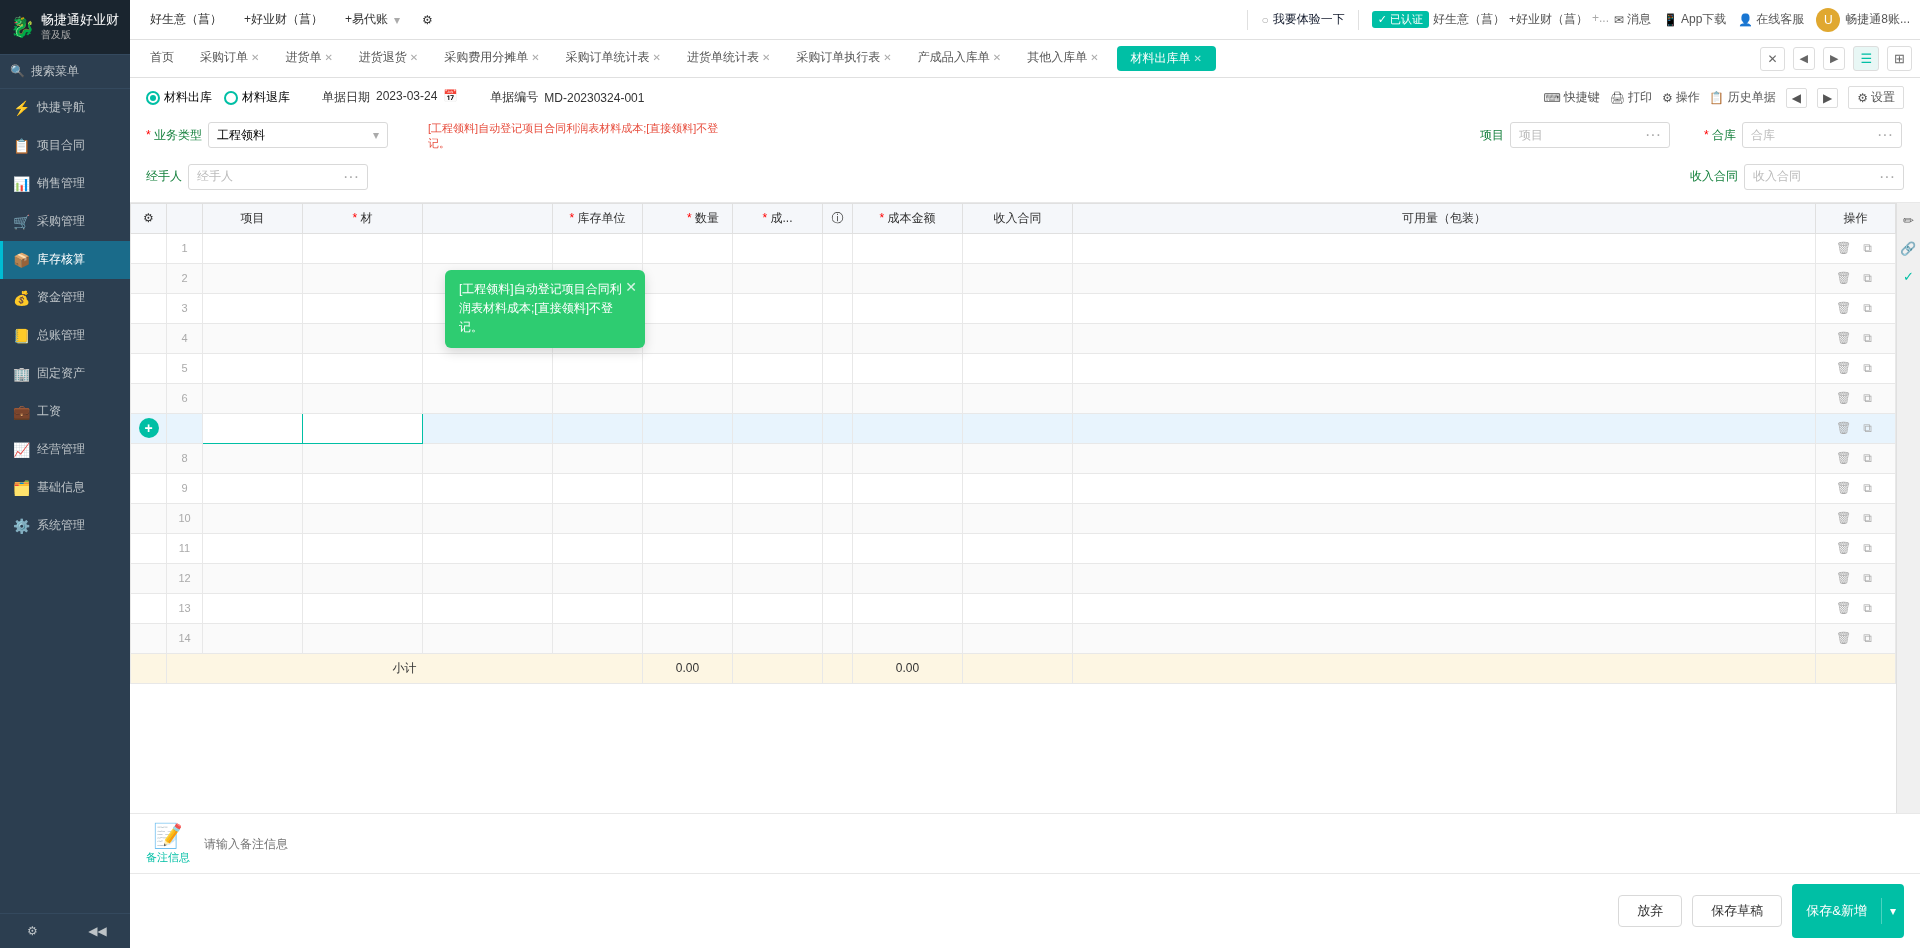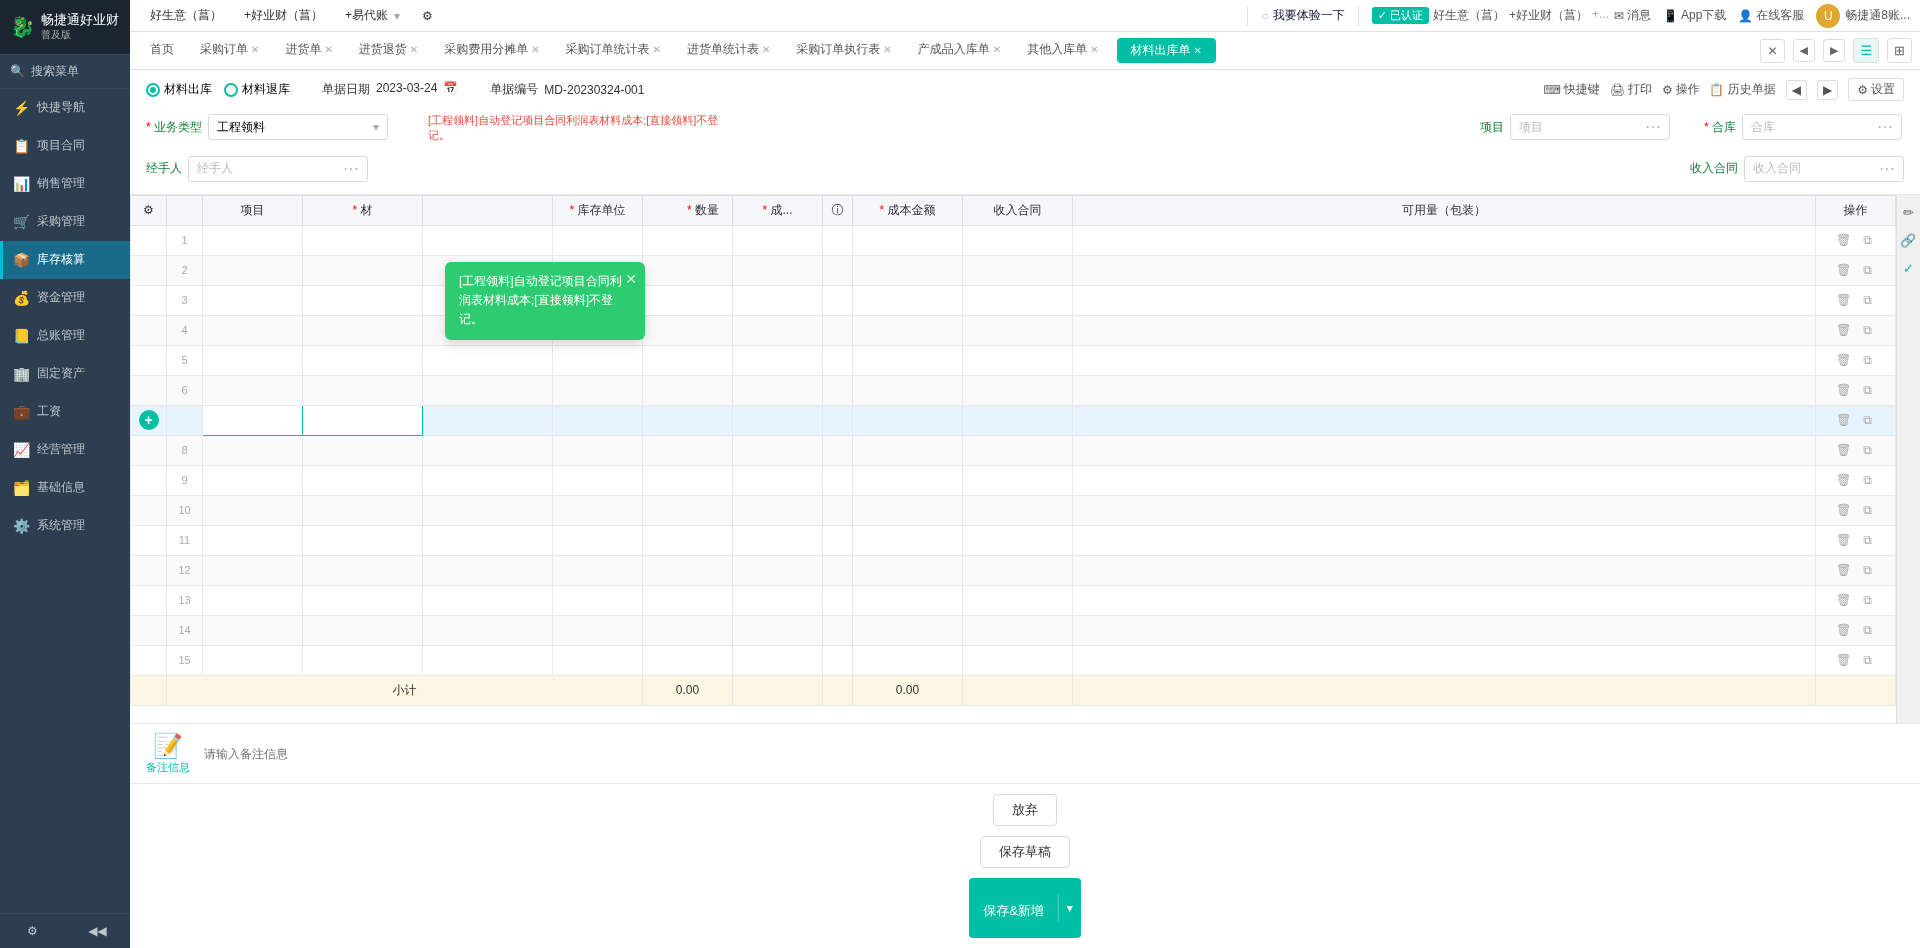--- a/index.html
+++ b/index.html
@@ -14,21 +14,21 @@
     .sidebar-nav-item { display: flex; align-items: center; padding: 10px 10px; cursor: pointer; color: #bdc3c7; font-size: 12px; gap: 6px; border-left: 3px solid transparent; }
     .sidebar-nav-item.active { background: #1a6b8a; color: #fff; border-left: 3px solid #00bcd4; }
     .sidebar-nav-icon { width: 18px; height: 18px; display: inline-flex; align-items: center; justify-content: center; font-size: 14px; }
     .sidebar-bottom { margin-top: auto; border-top: 1px solid #34495e; display: flex; }
     .sidebar-bottom-btn { flex: 1; padding: 10px; display: flex; align-items: center; justify-content: center; color: #bdc3c7; cursor: pointer; }
 
     
     .main { flex: 1; display: flex; flex-direction: column; height: 948px; overflow: hidden; }
 
     
-    .topbar { background: #fff; border-bottom: 1px solid #e0e0e0; display: flex; align-items: center; padding: 0 10px; height: 32px; gap: 5px; flex-shrink: 0; }
+    .topbar { background: #fff; border-bottom: 1px solid #e0e0e0; display: flex; align-items: center; padding: 0 10px; height: 40px; gap: 5px; flex-shrink: 0; }
     .topbar-nav { display: flex; align-items: center; gap: 2px; flex: 1; overflow: hidden; }
     .topbar-tab { display: flex; align-items: center; padding: 6px 10px; font-size: 12px; color: #333; cursor: pointer; border-radius: 3px; white-space: nowrap; gap: 4px; }
     .topbar-right { display: flex; align-items: center; gap: 12px; font-size: 12px; color: #555; flex-shrink: 0; }
     .topbar-right-item { display: flex; align-items: center; gap: 3px; cursor: pointer; }
 
     
     .secondary-nav { background: #fff; border-bottom: 1px solid #e0e0e0; display: flex; align-items: center; padding: 0 8px; height: 38px; gap: 2px; flex-shrink: 0; overflow: hidden; }
     .sec-tab { padding: 6px 12px; font-size: 12px; color: #555; cursor: pointer; white-space: nowrap; border-bottom: 2px solid transparent; display: flex; align-items: center; gap: 3px; }
     .sec-tab .tab-close { color: #aaa; font-size: 10px; }
     .sec-tab-green { background: #00bfa5; color: #fff !important; border-radius: 4px; padding: 4px 14px; margin-left: 4px; border-bottom: none !important; }
@@ -70,24 +70,24 @@
     .action-icon { width: 18px; height: 18px; cursor: pointer; color: #aaa; display: inline-flex; align-items: center; justify-content: center; }
     .plus-btn { width: 20px; height: 20px; background: #00bfa5; color: #fff; border-radius: 50%; display: inline-flex; align-items: center; justify-content: center; cursor: pointer; font-size: 14px; font-weight: bold; }
     .total-row td { background: #fdf6e3 !important; font-weight: 500; }
 
     
     .footer { border-top: 1px solid #e8e8e8; padding: 8px 16px; background: #fff; display: flex; align-items: center; gap: 10px; flex-shrink: 0; }
     .notes-input { flex: 1; border: none; outline: none; font-size: 12px; color: #aaa; padding: 4px; }
     .notes-label { display: flex; flex-direction: column; align-items: center; font-size: 11px; color: #00bfa5; }
 
     
-    .action-bar { border-top: 1px solid #e8e8e8; padding: 10px 16px; background: #fff; display: flex; justify-content: flex-end; align-items: center; gap: 10px; flex-shrink: 0; flex-direction: column; }
+    .action-bar { border-top: 1px solid #e8e8e8; padding: 10px 16px; background: #fff; display: flex; justify-content: flex-end; align-items: center; gap: 10px; flex-shrink: 0; }
     .btn { padding: 6px 18px; border-radius: 4px; font-size: 13px; cursor: pointer; border: 1px solid #d9d9d9; background: #fff; color: #333; }
     .btn-split { background: #00bfa5; color: #fff; border-color: #00bfa5; display: flex; align-items: center; gap: 0; padding: 0; overflow: hidden; border-radius: 4px; }
-    .btn-split-main { padding: 18px 14px; cursor: pointer; font-size: 13px; margin-top: 6px; }
+    .btn-split-main { padding: 18px 14px; cursor: pointer; font-size: 13px; }
     .btn-split-arrow { padding: 6px 8px; border-left: 1px solid rgba(255,255,255,0.3); cursor: pointer; }
 
     
     .tooltip-box { position: absolute; background: #2ecc71; color: #fff; border-radius: 6px; padding: 10px 14px; font-size: 12px; line-height: 1.6; width: 200px; z-index: 100; top: 192px; left: 315px; box-shadow: 0 4px 12px rgba(0,0,0,0.15); }
     .tooltip-close { position: absolute; top: 6px; right: 8px; color: #fff; cursor: pointer; font-size: 14px; opacity: 0.8; }
 
     
     ::-webkit-scrollbar { width: 6px; height: 6px; }
     ::-webkit-scrollbar-thumb { background: #ccc; border-radius: 3px; }
     ::-webkit-scrollbar-track { background: #f5f5f5; }
@@ -670,40 +670,20 @@
                 <td></td>
                 <td></td>
                 <td></td>
               <td>
                   <div class="action-icons">
                     <span class="action-icon">🗑</span>
                     <span class="action-icon">⧉</span>
                   </div>
                 </td>
             </tr>
-            <tr>
-              <td></td>
-              <td class="row-num">15</td>
-              <td></td>
-                <td></td>
-                <td></td>
-              <td></td>
-                <td></td>
-                <td></td>
-              <td></td>
-                <td></td>
-                <td></td>
-                <td></td>
-              <td>
-                  <div class="action-icons">
-                    <span class="action-icon">🗑</span>
-                    <span class="action-icon">⧉</span>
-                  </div>
-                </td>
-            </tr>
 
             <tr class="total-row">
               <td></td>
               <td colspan="5" style="text-align:center; font-weight:500;">小计</td>
               <td style="text-align:center;">0.00</td>
               <td></td>
               <td></td>
               <td style="text-align:center;">0.00</td>
               <td></td>
               <td></td>

